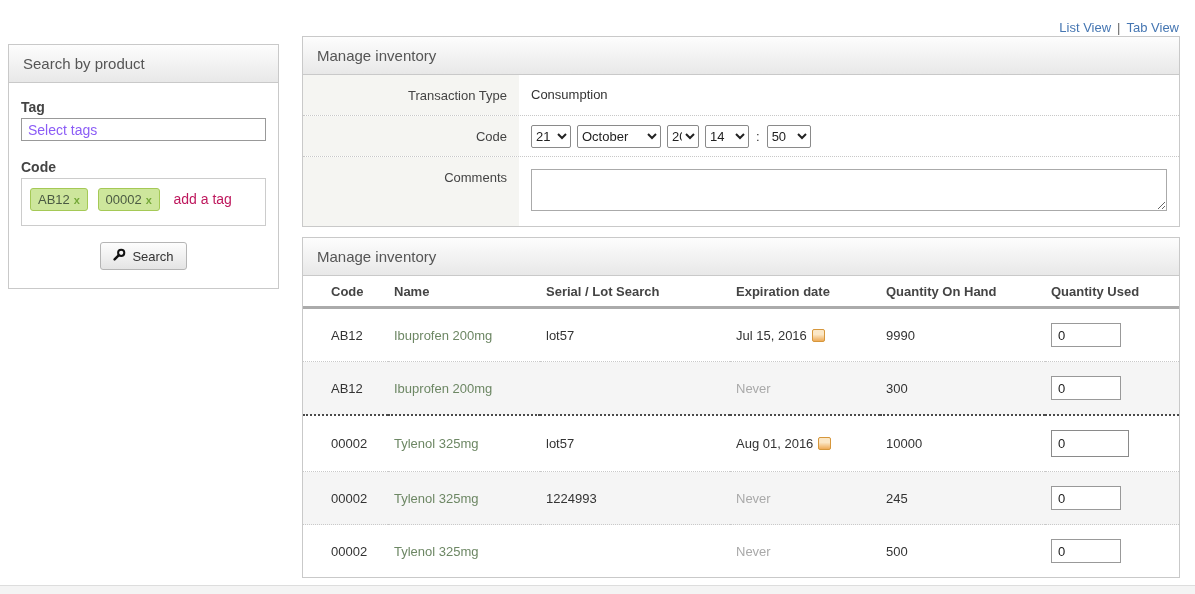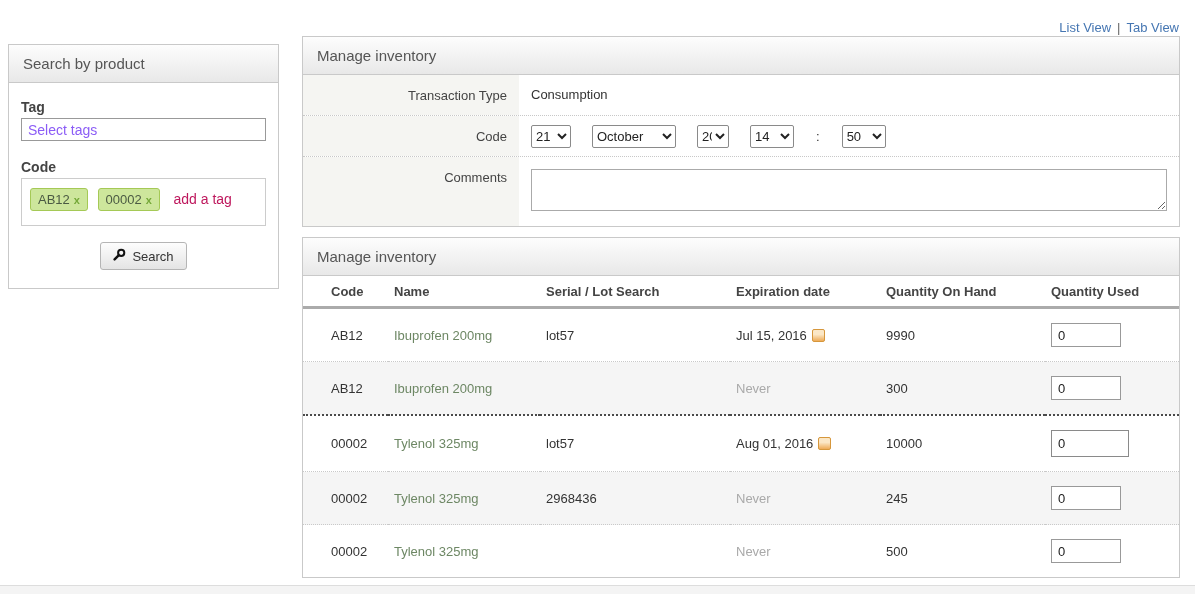--- a/index.html
+++ b/index.html
@@ -83,21 +83,21 @@
   .form-row { display: flex; border-bottom: 1px dotted #c8c8c8; }
   .form-row.last { border-bottom: none; }
   .form-label {
     width: 216px; flex: 0 0 216px;
     background: #f5f5f2;
     text-align: right;
     padding: 13px 12px 12px;
     color: #444; font-size: 13px;
   }
   .form-value { flex: 1; background: #fff; padding: 12px 12px 12px 12px; }
-  .form-value.selects { display: flex; align-items: center; gap: 21px; padding-top: 9px; padding-bottom: 8px; }
+  .form-value.selects { display: flex; align-items: center; gap: 6px; padding-top: 9px; padding-bottom: 8px; }
   .sel {
     height: 23px;
     border: 1px solid #8a8a8a; border-radius: 2px;
     background: #fff;
     font-family: "Liberation Sans", sans-serif; font-size: 13px; color: #222;
   }
   .sel.day { width: 40px; }
   .sel.month { width: 84px; }
   .sel.year { width: 32px; }
   .sel.hour { width: 44px; }
@@ -254,21 +254,21 @@
     <td class="code">00002</td>
     <td class="name">Tylenol 325mg</td>
     <td class="serial">lot57</td>
     <td class="exp"><span class="exp-text">Aug 01, 2016</span><span class="cal-icon"></span></td>
     <td class="qoh">10000</td>
     <td class="used"><input class="qty-input" value="0" style=""></td>
   </tr>
           <tr>
     <td class="code">00002</td>
     <td class="name">Tylenol 325mg</td>
-    <td class="serial">2968436</td>
+    <td class="serial">1224993</td>
     <td class="exp"><span class="exp-text never">Never</span></td>
     <td class="qoh">245</td>
     <td class="used"><input class="qty-input" value="0" style=""></td>
   </tr>
           <tr>
     <td class="code">00002</td>
     <td class="name">Tylenol 325mg</td>
     <td class="serial"></td>
     <td class="exp"><span class="exp-text never">Never</span></td>
     <td class="qoh">500</td>

